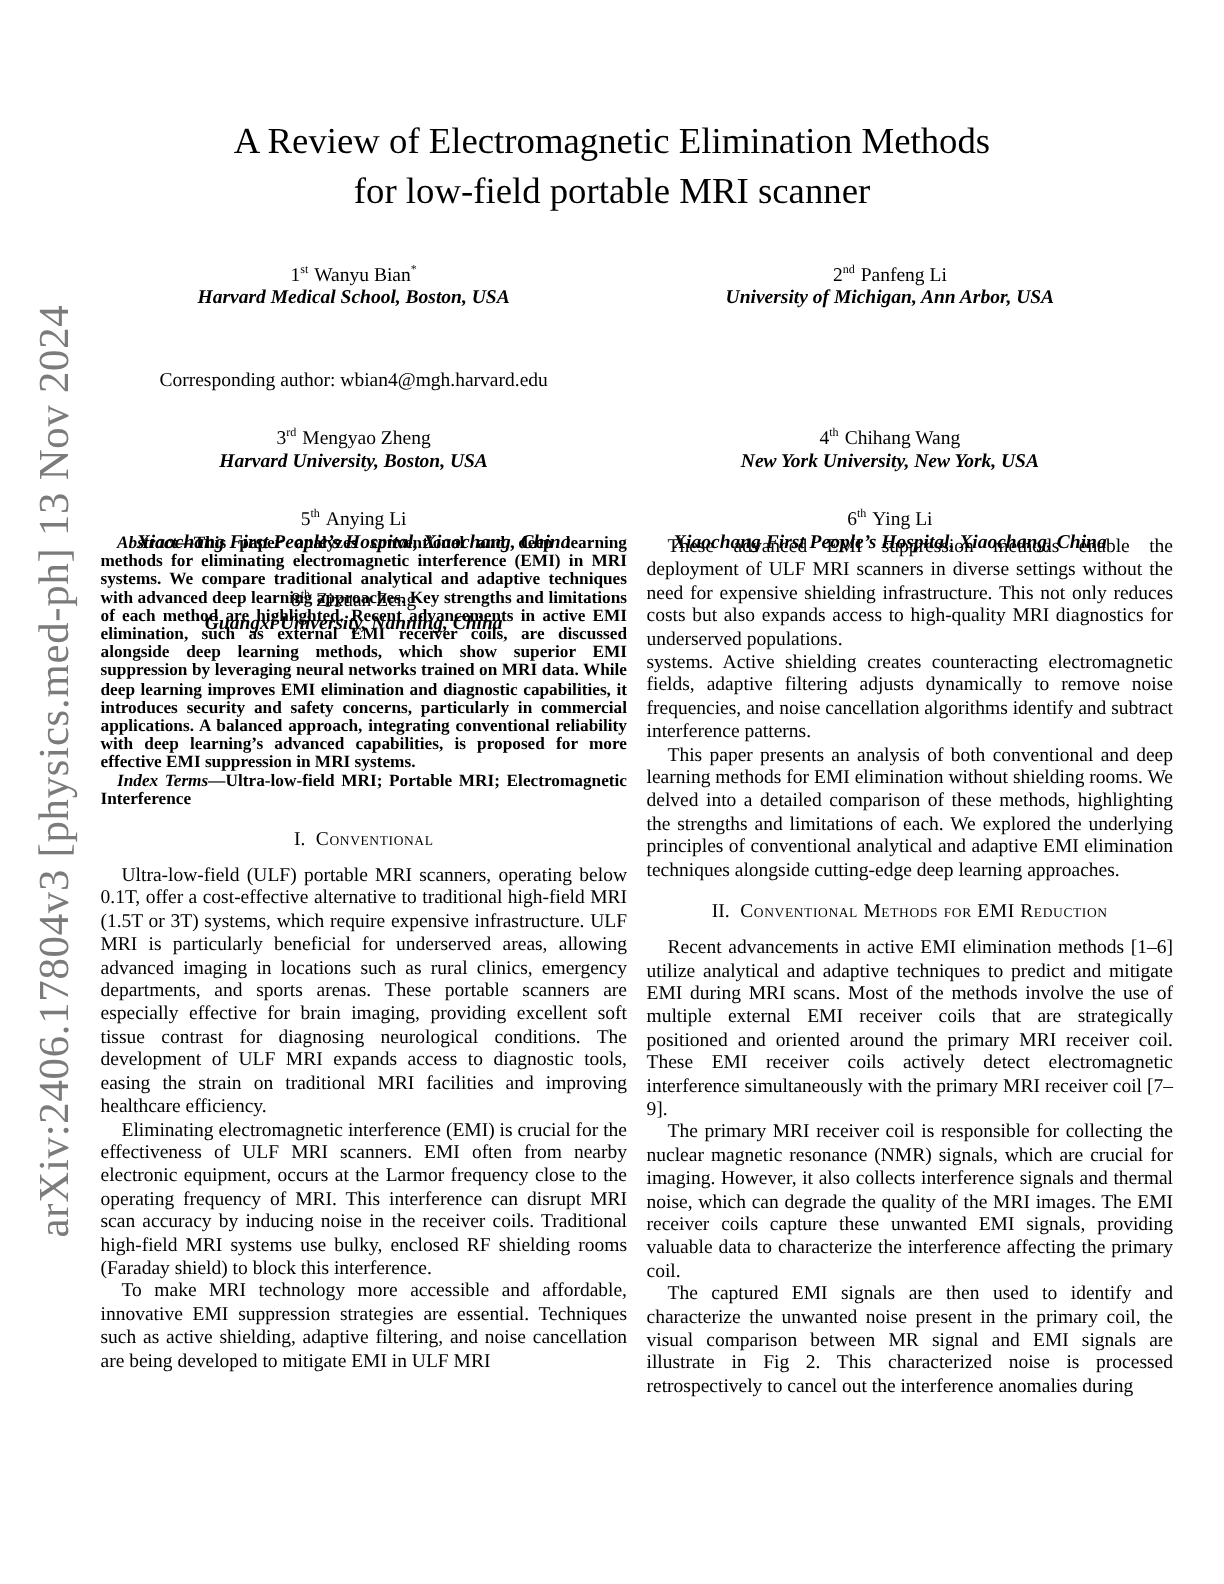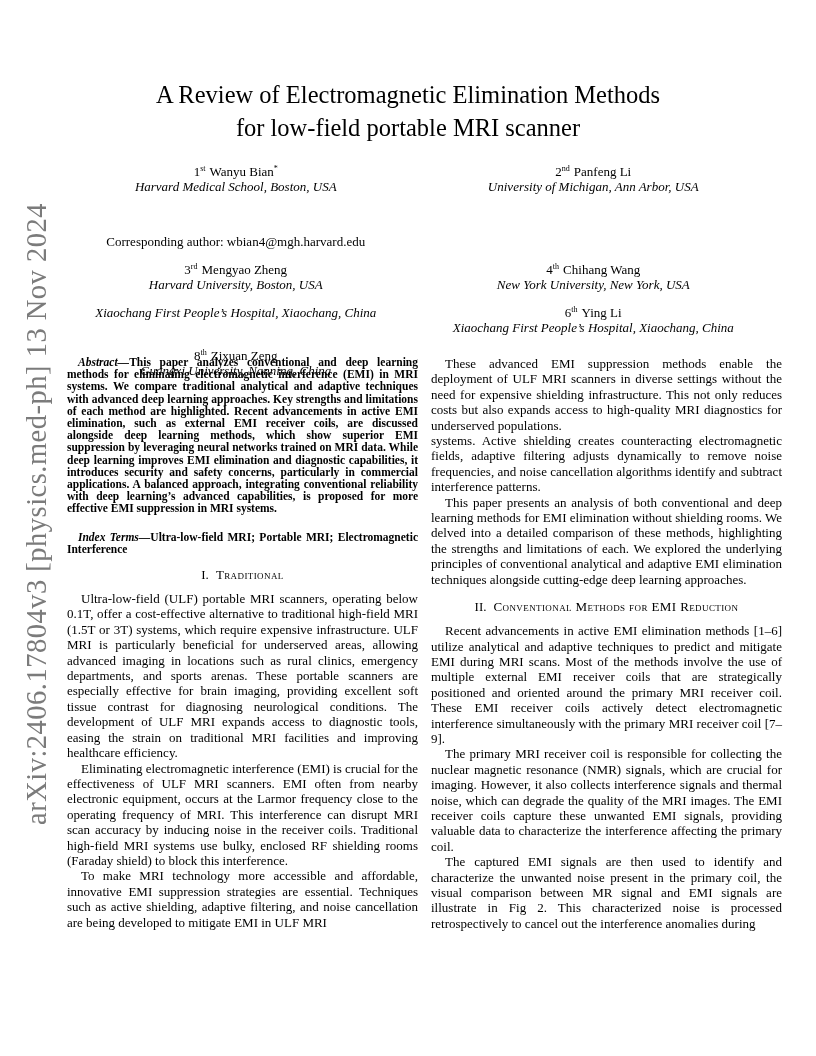--- a/index.html
+++ b/index.html
@@ -39,47 +39,47 @@
     top: 164px;
     left: 57px;
     width: 715px;
     display: grid;
     grid-template-columns: 1fr 1fr;
     row-gap: 13px;
     text-align: center;
     font-size: 13px;
     line-height: 15px;
   }
-  .author-name { font-weight: normal; }
+  .author-name { font-weight: normal; margin-top: 11px; }
   .author-name sup {
     font-size: 62%;
     line-height: 0;
     vertical-align: super;
   }
   .author-name .ord { margin-right: 4px; }
-  .author-affil { font-style: italic; }
+  .author-affil { font-style: italic; font-weight: bold; }
   .author-extra { font-style: normal; margin-top: 40px; }
   .columns {
     position: absolute;
     top: 356px;
     left: 67px;
     width: 715px;
     display: flex;
     gap: 13px;
   }
   .col { width: 351px; text-align: justify; }
   p { margin: 0; }
   .abstract {
     font-weight: bold;
     font-size: 11.5px;
     line-height: 12.2px;
     text-indent: 11px;
   }
   .abstract .lead { font-style: italic; }
-  .index-terms { margin-top: 16px; }
+  .index-terms { margin-top: 0; }
   .sec-heading {
     text-align: center;
     font-size: 13px;
     font-weight: normal;
     margin: 12px 0 9px 0;
     line-height: 15px;
   }
   .sec-heading .sec-num { margin-right: 7px; }
   .sec-heading .sec-title {
     font-variant: small-caps;
@@ -115,37 +115,38 @@
     </div>
     <div class="author">
       <div class="author-name"><span class="ord"><span>3</span><sup>rd</sup></span><span>Mengyao Zheng</span></div>
       <div class="author-affil">Harvard University, Boston, USA</div>
     </div>
     <div class="author">
       <div class="author-name"><span class="ord"><span>4</span><sup>th</sup></span><span>Chihang Wang</span></div>
       <div class="author-affil">New York University, New York, USA</div>
     </div>
     <div class="author">
+      <div class="author-name"><span class="ord"><span>5</span><sup>th</sup></span><span>Anying Li</span></div>
       <div class="author-affil">Xiaochang First People’s Hospital, Xiaochang, China</div>
     </div>
     <div class="author">
       <div class="author-name"><span class="ord"><span>6</span><sup>th</sup></span><span>Ying Li</span></div>
       <div class="author-affil">Xiaochang First People’s Hospital, Xiaochang, China</div>
     </div>
     <div class="author">
       <div class="author-name"><span class="ord"><span>8</span><sup>th</sup></span><span>Zixuan Zeng</span></div>
       <div class="author-affil">Guangxi University, Nanning, China</div>
     </div>
   </div>
 
   <div class="columns">
     <div class="col">
       <p class="abstract"><span class="lead">Abstract—</span><span>This paper analyzes conventional and deep learning methods for eliminating electromagnetic interference (EMI) in MRI systems. We compare traditional analytical and adaptive techniques with advanced deep learning approaches. Key strengths and limitations of each method are highlighted. Recent advancements in active EMI elimination, such as external EMI receiver coils, are discussed alongside deep learning methods, which show superior EMI suppression by leveraging neural networks trained on MRI data. While deep learning improves EMI elimination and diagnostic capabilities, it introduces security and safety concerns, particularly in commercial applications. A balanced approach, integrating conventional reliability with deep learning’s advanced capabilities, is proposed for more effective EMI suppression in MRI systems.</span></p>
       <p class="abstract index-terms"><span class="lead">Index Terms—</span><span>Ultra-low-field MRI; Portable MRI; Electromagnetic Interference</span></p>
-      <h2 class="sec-heading"><span class="sec-num">I.</span><span class="sec-title">Traditional</span></h2>
+      <h2 class="sec-heading"><span class="sec-num">I.</span><span class="sec-title">Conventional</span></h2>
       <p class="body-par indent">Ultra-low-field (ULF) portable MRI scanners, operating below 0.1T, offer a cost-effective alternative to traditional high-field MRI (1.5T or 3T) systems, which require expensive infrastructure. ULF MRI is particularly beneficial for underserved areas, allowing advanced imaging in locations such as rural clinics, emergency departments, and sports arenas. These portable scanners are especially effective for brain imaging, providing excellent soft tissue contrast for diagnosing neurological conditions. The development of ULF MRI expands access to diagnostic tools, easing the strain on traditional MRI facilities and improving healthcare efficiency.</p>
       <p class="body-par indent">Eliminating electromagnetic interference (EMI) is crucial for the effectiveness of ULF MRI scanners. EMI often from nearby electronic equipment, occurs at the Larmor frequency close to the operating frequency of MRI. This interference can disrupt MRI scan accuracy by inducing noise in the receiver coils. Traditional high-field MRI systems use bulky, enclosed RF shielding rooms (Faraday shield) to block this interference.</p>
       <p class="body-par indent">To make MRI technology more accessible and affordable, innovative EMI suppression strategies are essential. Techniques such as active shielding, adaptive filtering, and noise cancellation are being developed to mitigate EMI in ULF MRI</p>
     </div>
     <div class="col">
       <p class="body-par indent">These advanced EMI suppression methods enable the deployment of ULF MRI scanners in diverse settings without the need for expensive shielding infrastructure. This not only reduces costs but also expands access to high-quality MRI diagnostics for underserved populations.</p>
       <p class="body-par">systems. Active shielding creates counteracting electromagnetic fields, adaptive filtering adjusts dynamically to remove noise frequencies, and noise cancellation algorithms identify and subtract interference patterns.</p>
       <p class="body-par indent">This paper presents an analysis of both conventional and deep learning methods for EMI elimination without shielding rooms. We delved into a detailed comparison of these methods, highlighting the strengths and limitations of each. We explored the underlying principles of conventional analytical and adaptive EMI elimination techniques alongside cutting-edge deep learning approaches.</p>
       <h2 class="sec-heading"><span class="sec-num">II.</span><span class="sec-title">Conventional Methods for EMI Reduction</span></h2>
       <p class="body-par indent">Recent advancements in active EMI elimination methods [1–6] utilize analytical and adaptive techniques to predict and mitigate EMI during MRI scans. Most of the methods involve the use of multiple external EMI receiver coils that are strategically positioned and oriented around the primary MRI receiver coil. These EMI receiver coils actively detect electromagnetic interference simultaneously with the primary MRI receiver coil [7–9].</p>

